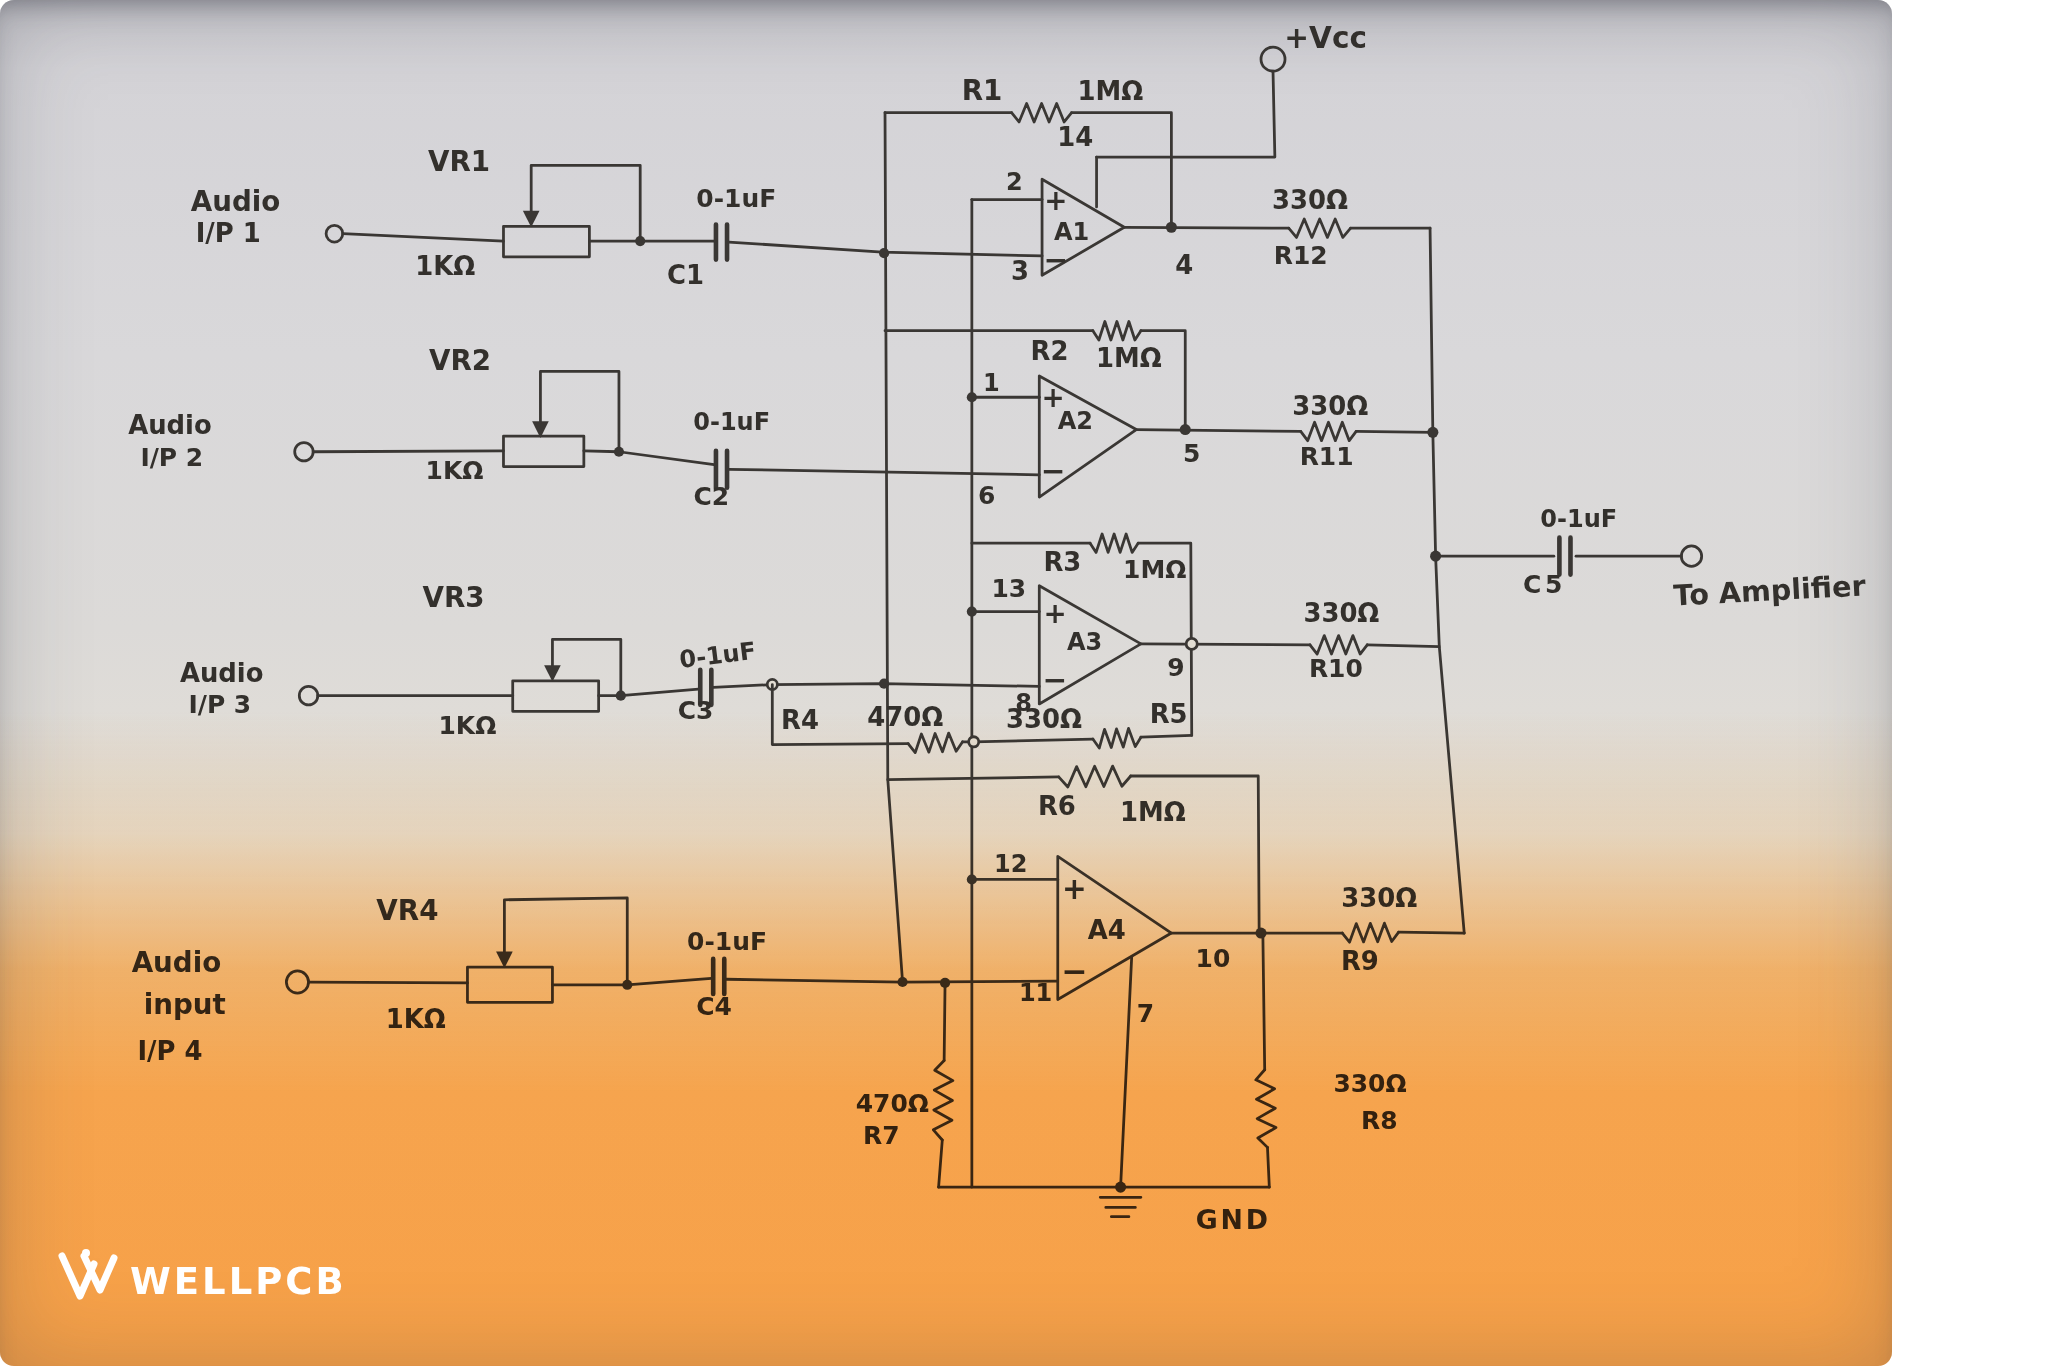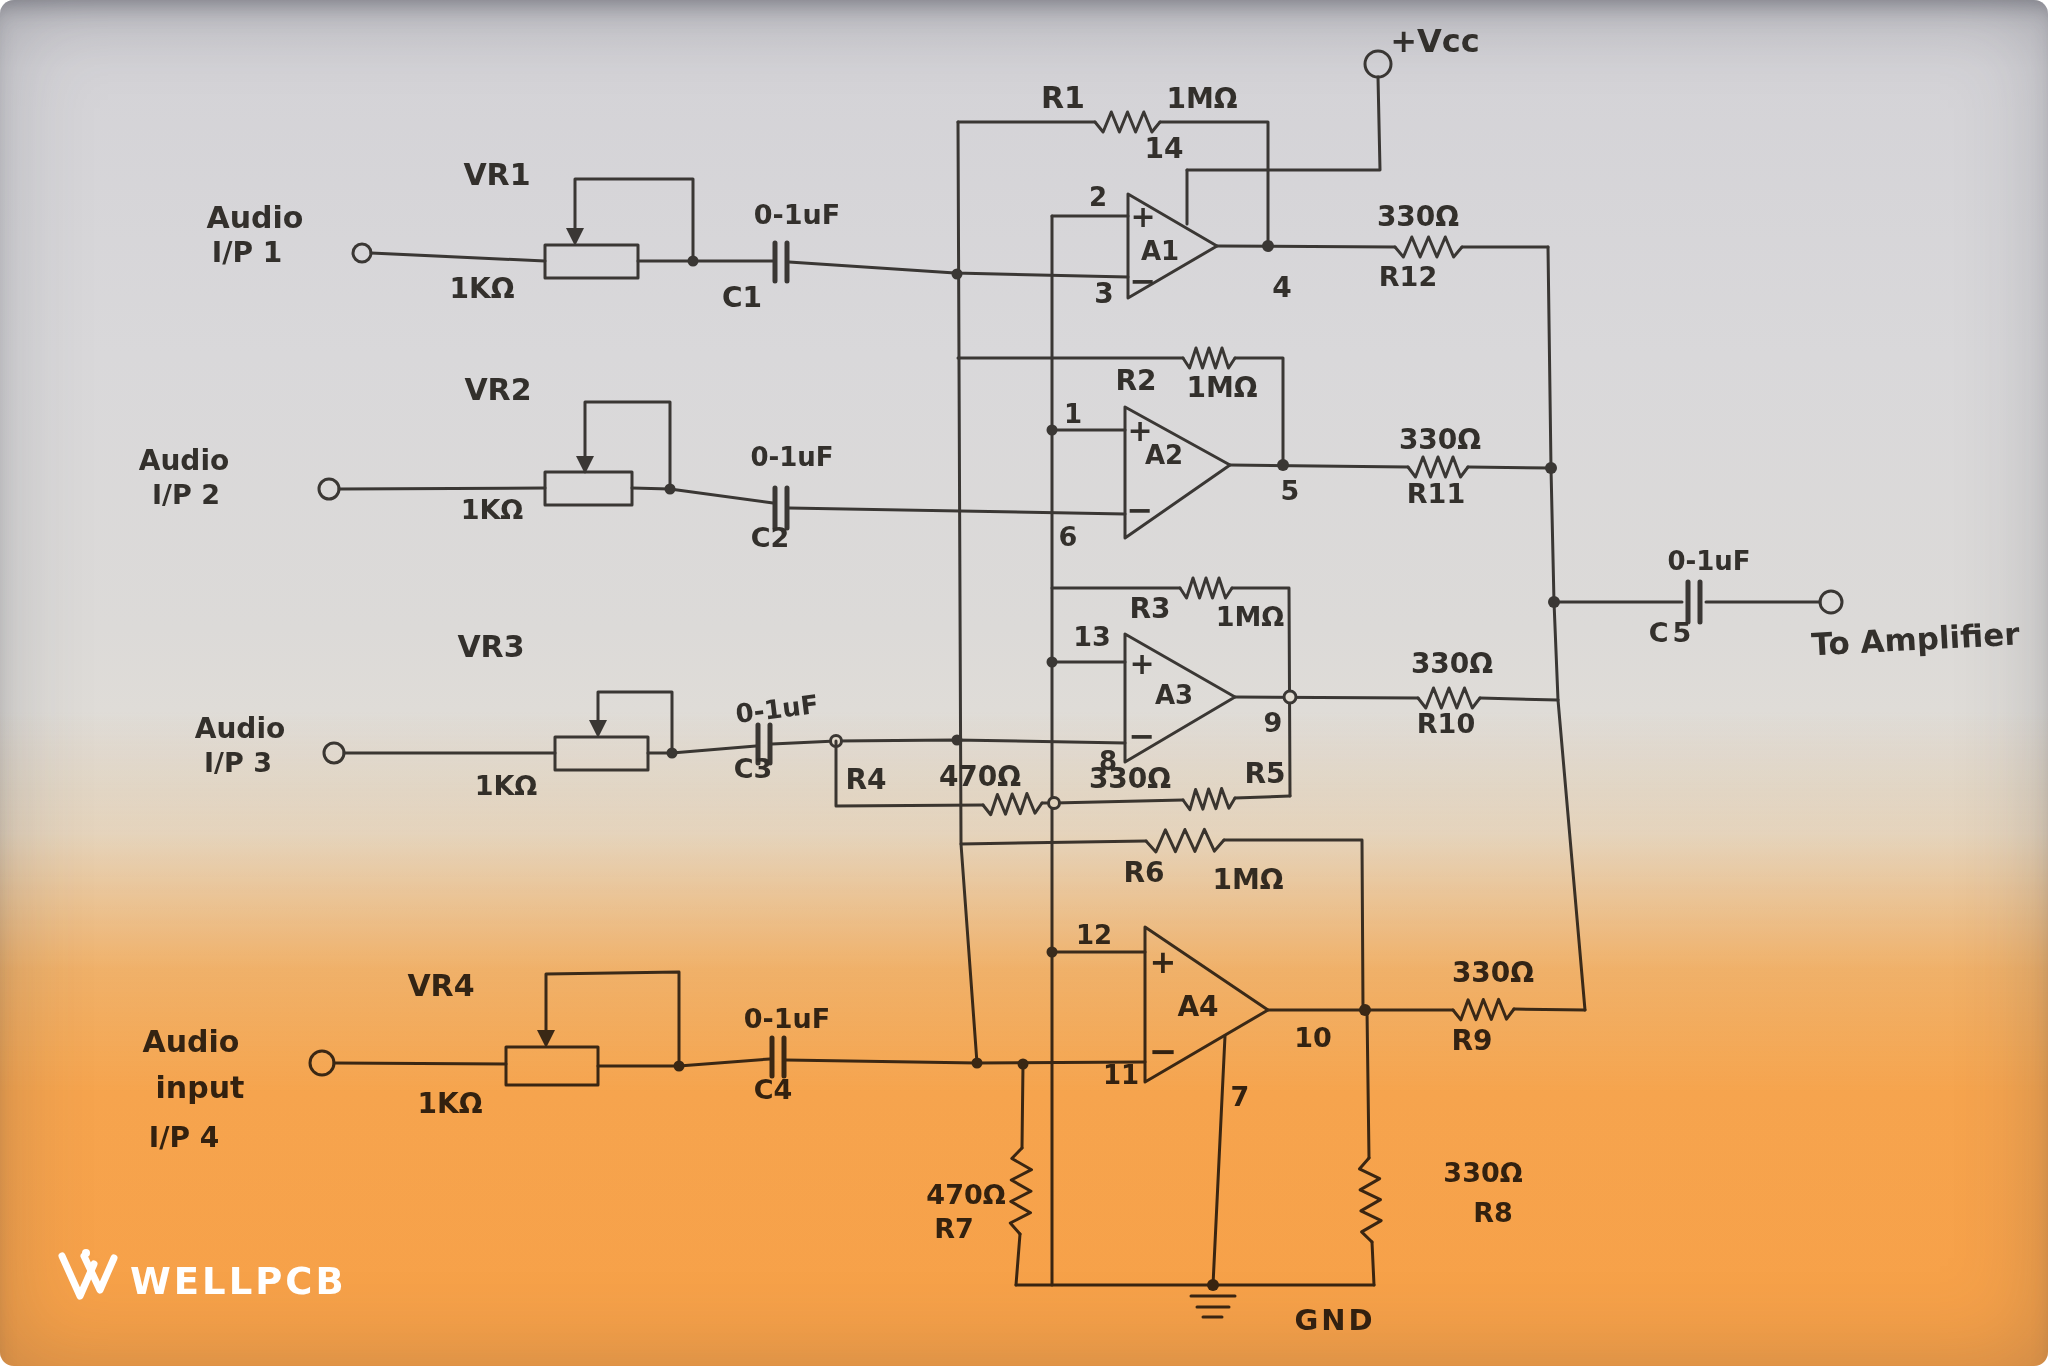--- a/index.html
+++ b/index.html
@@ -1,16 +1,16 @@
 <!DOCTYPE html>
 <html><head>
 <meta charset="utf-8">
 <style>
   html,body{margin:0;padding:0;background:#ffffff;}
-  .stage{position:relative;width:2048px;height:1366px;border-radius:14px;overflow:hidden;
+  .stage{position:relative;width:1892px;height:1366px;border-radius:14px;overflow:hidden;
          font-family:"DejaVu Sans",sans-serif;}
   .paper{position:absolute;inset:0;
     background:linear-gradient(180deg,#c9c8cd 0%,#d4d3d7 5%,#d9d8da 26%,#dcdad8 46%,
                #e2ded7 58%,#efe9df 70%,#f6f1e8 80%,#f7f2e9 100%);}
   .orange-overlay{position:absolute;inset:0;mix-blend-mode:multiply;pointer-events:none;
     background:linear-gradient(180deg,rgba(255,255,255,0) 0%,rgba(255,255,255,0) 52%,
                rgba(255,219,170,.40) 61%,rgba(255,186,105,.90) 71%,#ffae55 80%,#ffa94e 100%);}
   .vignette{position:absolute;inset:0;pointer-events:none;
     box-shadow:inset 0 0 90px rgba(60,62,75,.25), inset 0 16px 26px -14px rgba(48,50,62,.5);}
   svg.schematic{position:absolute;inset:0;}

